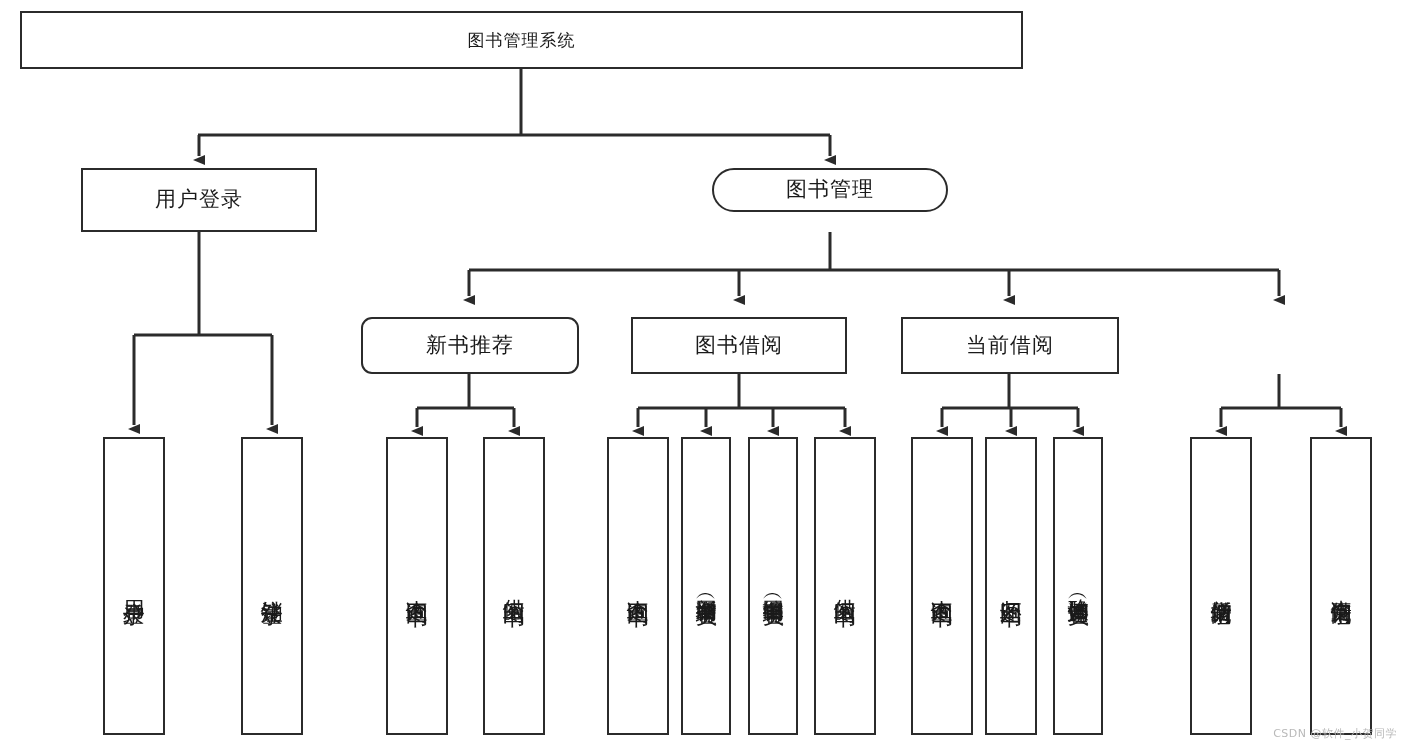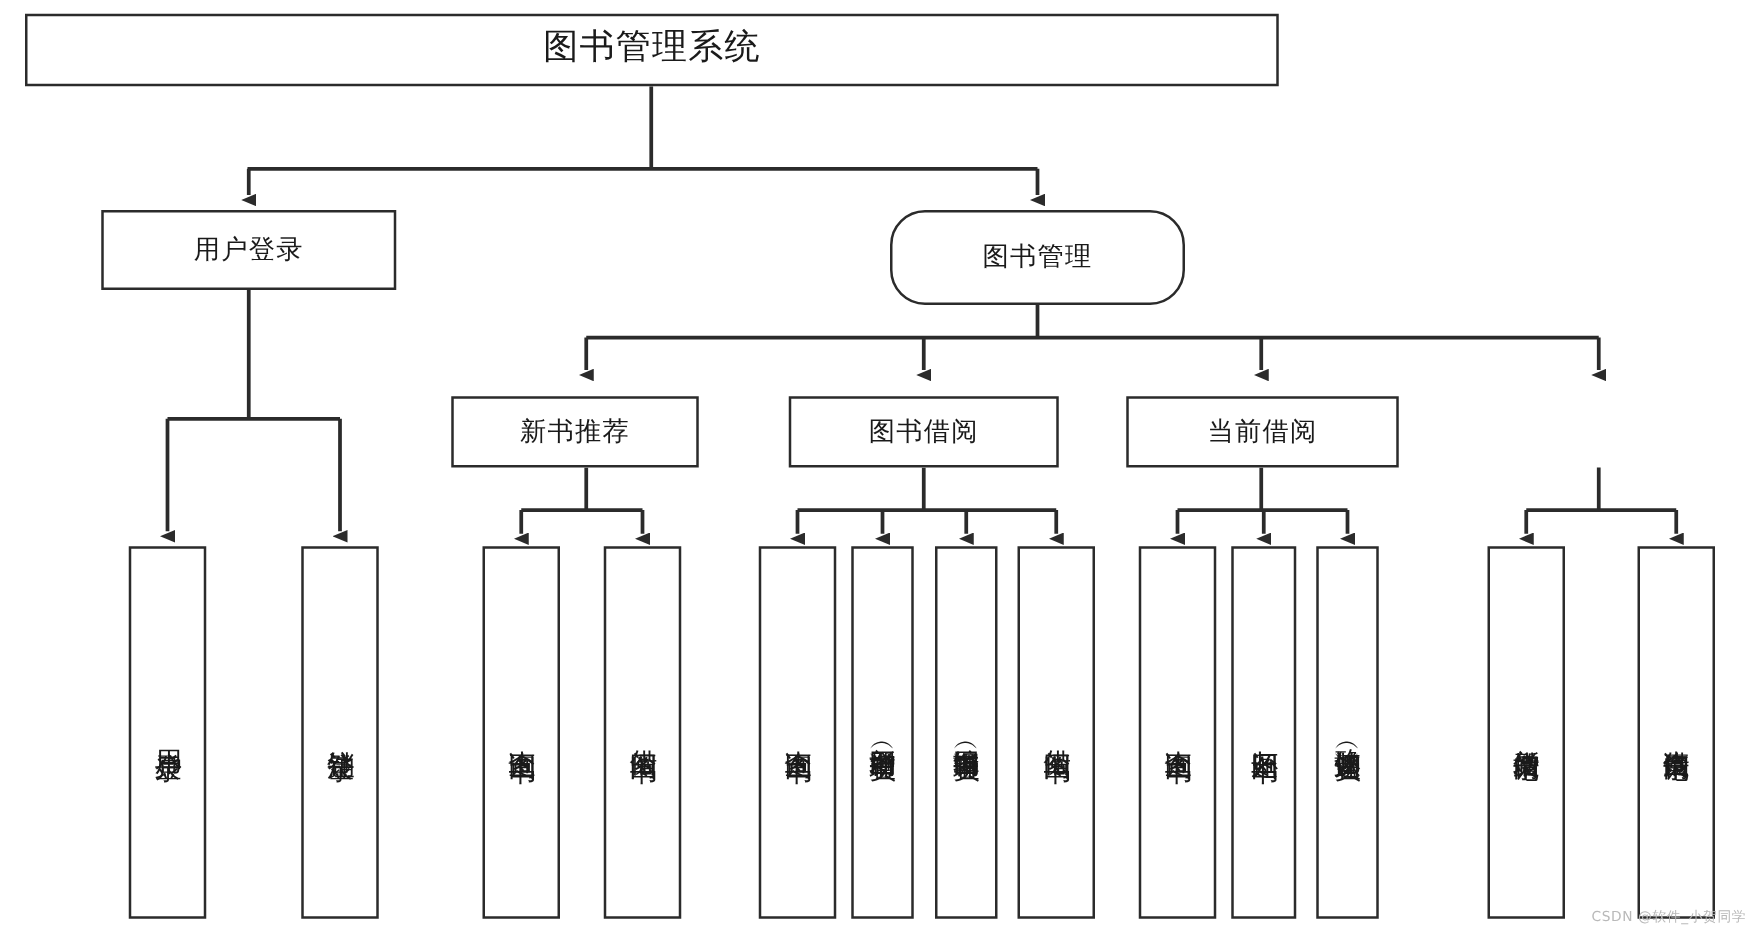--- a/index.html
+++ b/index.html
@@ -54,22 +54,21 @@
     font-size: 22px;
     line-height: 1.16;
     letter-spacing: 2px;
     white-space: nowrap;
   }
   .node-v.tall-text .node-label {
     font-size: 21px;
     letter-spacing: 1px;
   }
   #root-box .node-label {
-    font-size: 28px;
-    font-family: Liberation Mono, monospace;
+    font-size: 17px;
   }
   .watermark {
     position: absolute;
     right: 8px;
     bottom: 6px;
     font-size: 11px;
     color: #b9b9b9;
     letter-spacing: 0.5px;
     white-space: nowrap;
     pointer-events: none;
@@ -130,25 +129,25 @@
     </g>
   </svg>
 
   <div class="node-box node-h" id="root-box" style="left:20px; top:11px; width:1003px; height:58px;">
     <span class="node-label">图书管理系统</span>
   </div>
 
   <div class="node-box node-h" style="left:81px; top:168px; width:236px; height:64px;">
     <span class="node-label">用户登录</span>
   </div>
-  <div class="node-box node-h" style="left:712px; top:168px; width:236px; height:76px;border-radius:28px;">
+  <div class="node-box node-h" style="left:712px; top:168px; width:236px; height:44px;border-radius:28px;">
     <span class="node-label">图书管理</span>
   </div>
 
-  <div class="node-box node-h" style="left:361px; top:317px; width:198px; height:57px;">
+  <div class="node-box node-h" style="left:361px; top:317px; width:218px; height:57px;border-radius:11px;">
     <span class="node-label">新书推荐</span>
   </div>
   <div class="node-box node-h" style="left:901px; top:317px; width:218px; height:57px;">
     <span class="node-label">当前借阅</span>
   </div>
   <div class="node-box node-h" style="left:631px; top:317px; width:216px; height:57px;">
     <span class="node-label">图书借阅</span>
   </div>
 
   <div class="node-box node-v" style="left:103px; top:437px; width:62px; height:298px;">

